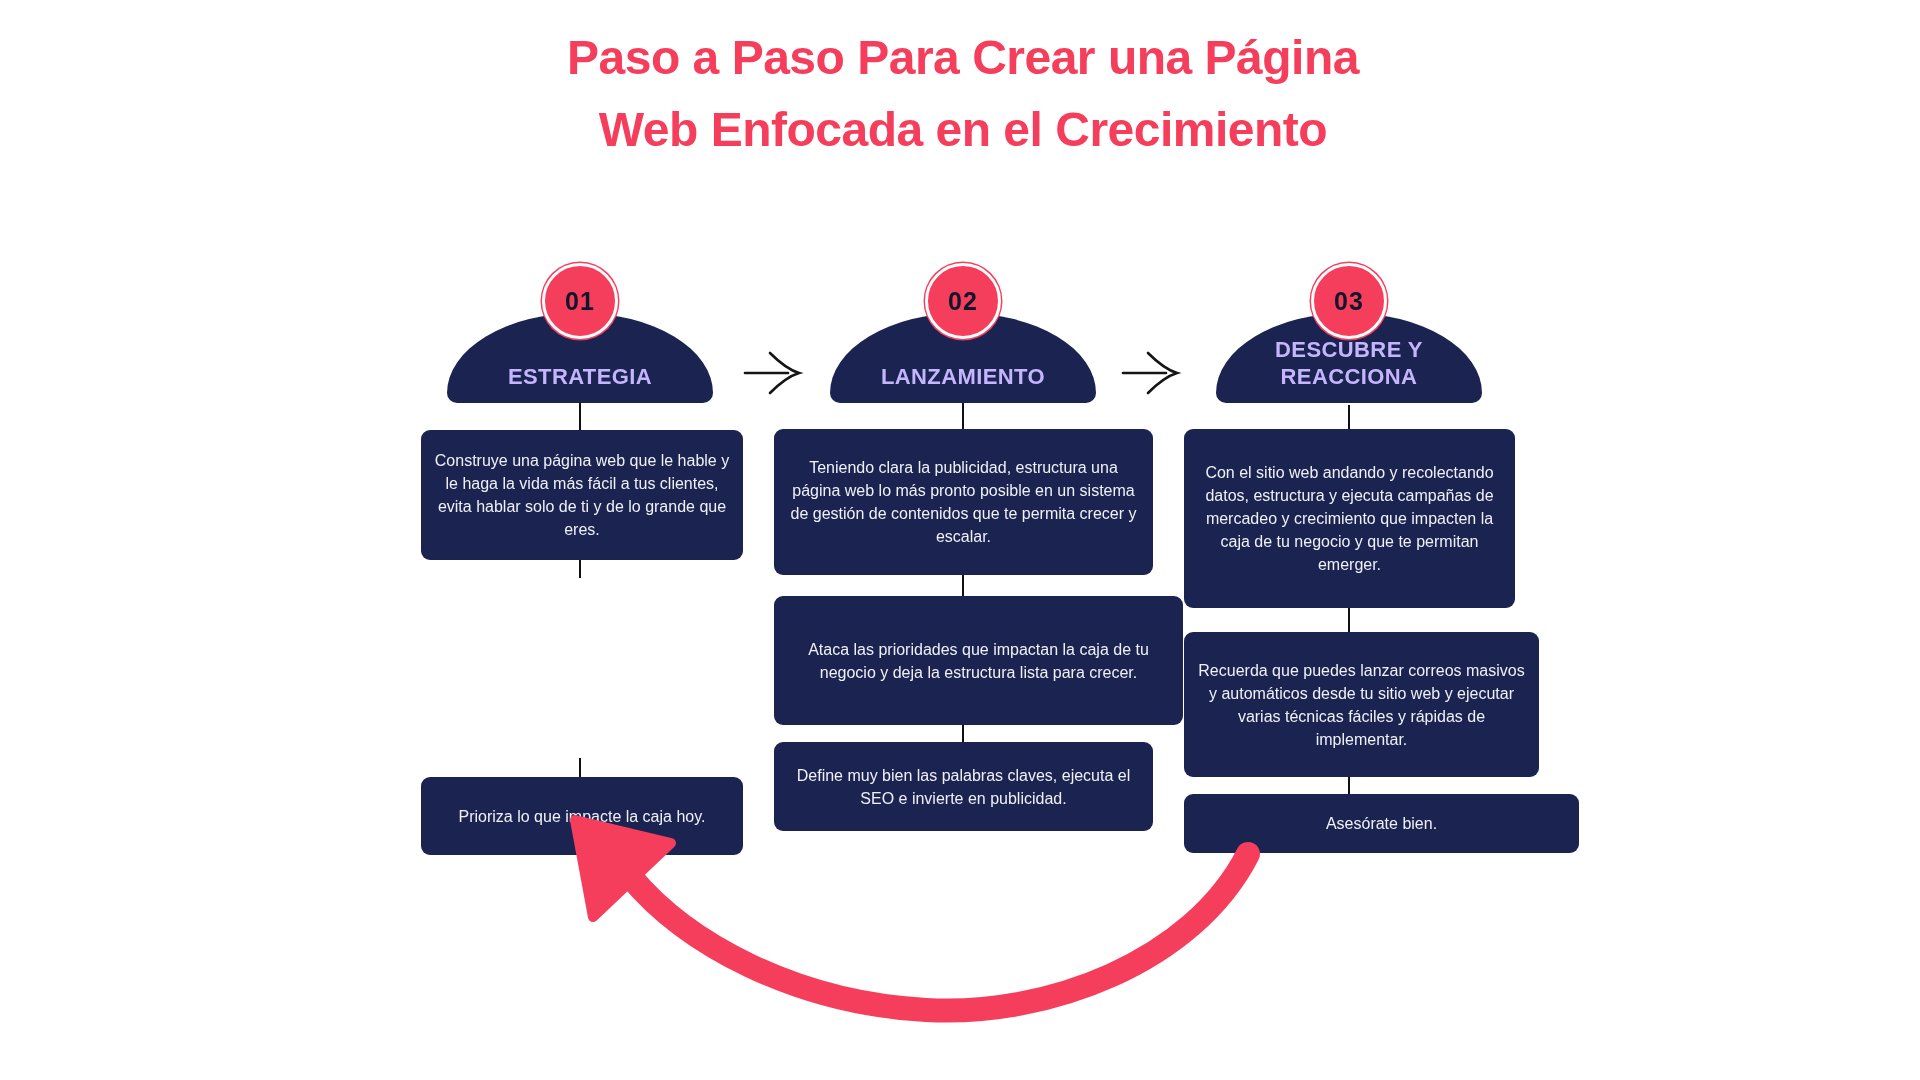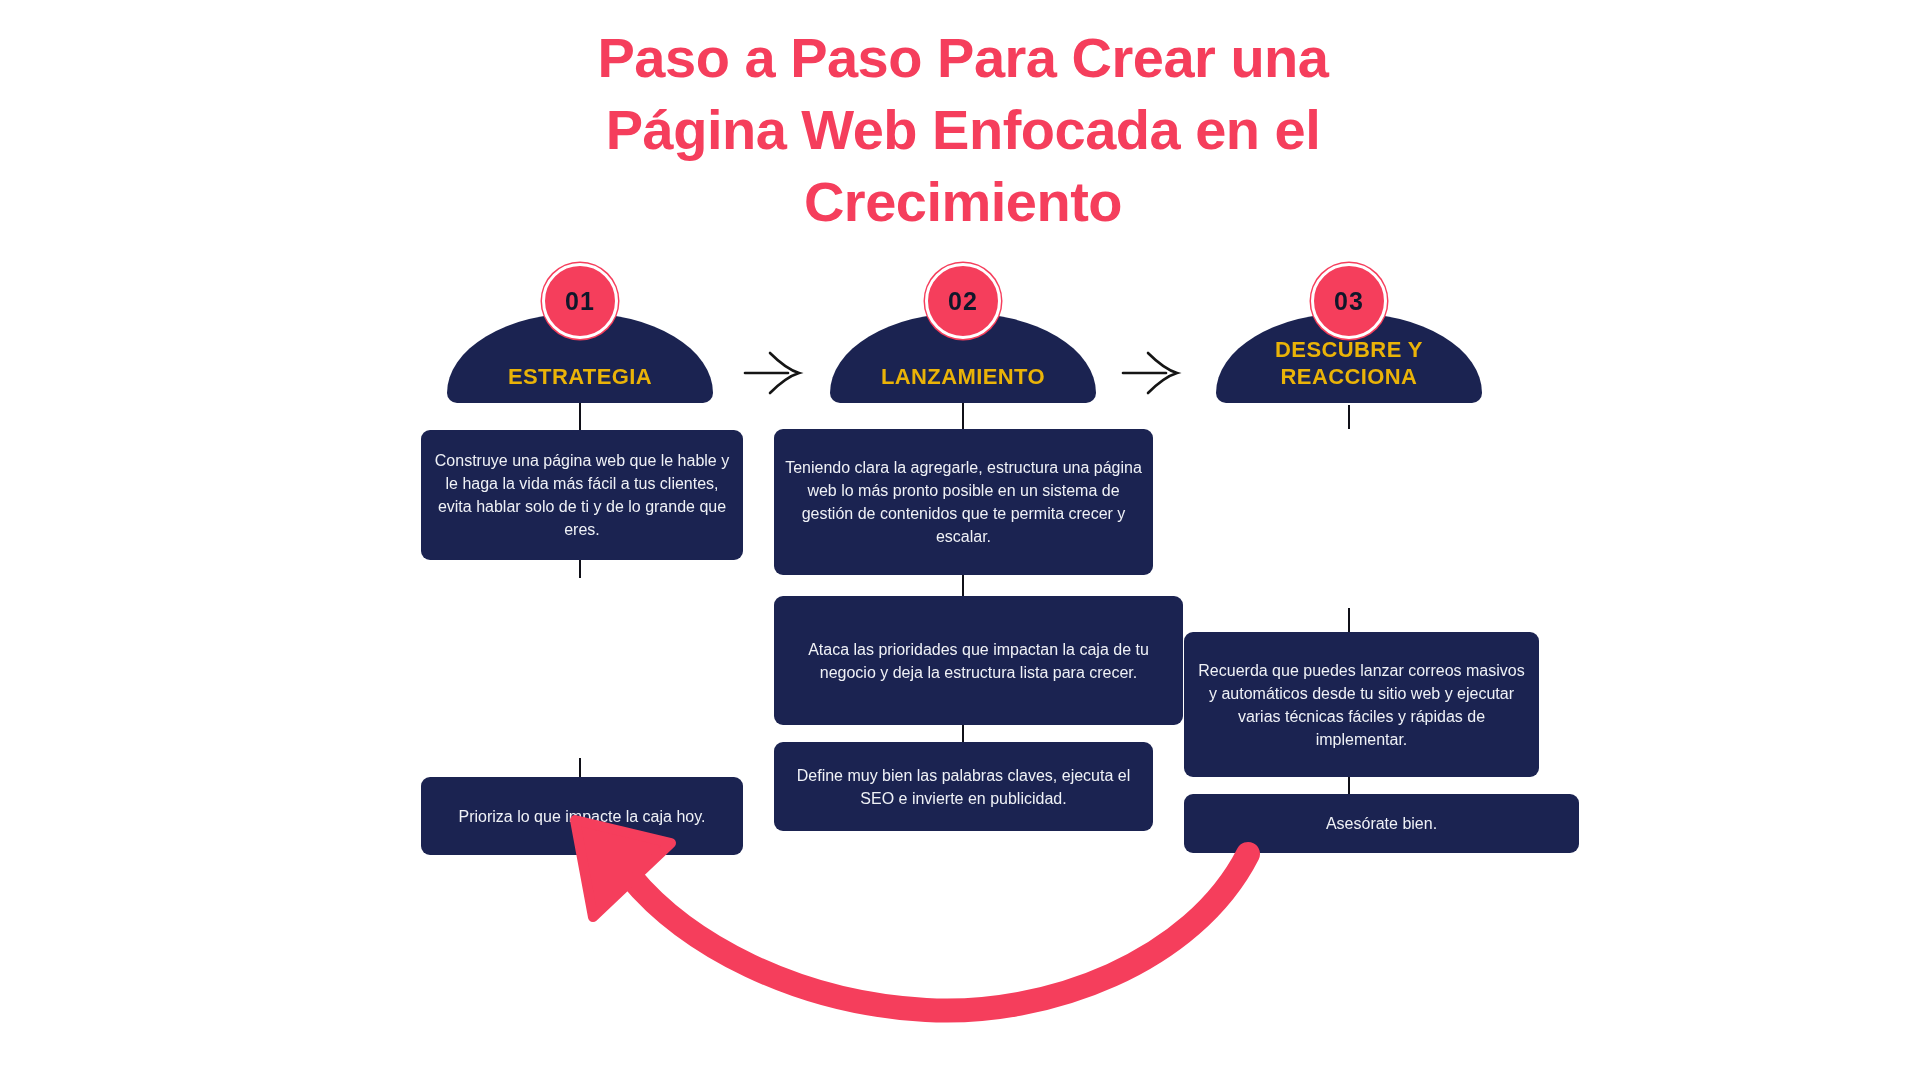--- a/index.html
+++ b/index.html
@@ -2,35 +2,35 @@
 <html><head>
 <meta charset="utf-8">
 <style>
   html,body{margin:0;padding:0;background:#fff;}
   .stage{
     position:relative;width:1920px;height:1080px;background:#ffffff;
     overflow:hidden;font-family:"Liberation Sans","DejaVu Sans",sans-serif;
   }
   .title{
     position:absolute;left:513px;top:22px;width:900px;
-    font-size:56px;line-height:72px;font-weight:bold;text-align:center;
+    font-size:48px;line-height:72px;font-weight:bold;text-align:center;
     color:#F53E5C;letter-spacing:-0.5px;
   }
   .circle{
     position:absolute;top:263px;width:76px;height:76px;border-radius:50%;
     background:#F53E5C;border:3px solid #ffffff;box-shadow:0 0 0 1.5px #F53E5C;
     box-sizing:border-box;display:flex;align-items:center;justify-content:center;
     color:#0f172a;font-size:25px;font-weight:bold;letter-spacing:1px;z-index:5;
   }
   .arch{
     position:absolute;top:313px;width:266px;height:90px;background:#1B2351;
     border-radius:133px 133px 10px 10px / 80px 80px 10px 10px;
     display:flex;align-items:flex-end;justify-content:center;text-align:center;
     box-sizing:border-box;padding:0 30px 13px 30px;
-    color:#eab308;font-size:22px;line-height:27px;font-weight:bold;letter-spacing:0.4px;
+    color:#c4b5fd;font-size:22px;line-height:27px;font-weight:bold;letter-spacing:0.4px;
     z-index:2;
   }
   .box{
     position:absolute;background:#1B2351;border-radius:9px;
     display:flex;align-items:center;justify-content:center;text-align:center;
     box-sizing:border-box;padding:6px 10px;
     color:#EFF1F6;font-size:16px;line-height:23px;z-index:2;
   }
   .vline{position:absolute;width:2px;background:#101018;z-index:1;}
   .flow-arrow{position:absolute;top:347px;z-index:1;}
@@ -60,38 +60,39 @@
     <path d="M28,6 C38,16 47,23 57,26 C47,29 38,36 28,46" stroke="#151515" stroke-width="2.6" fill="none" stroke-linecap="round"></path>
   </svg>
 
   <div class="circle" style="left:925px;">
     <span>02</span>
   </div>
   <div class="arch" style="left:830px;">
     <span>LANZAMIENTO</span>
   </div>
   <div class="vline" style="left:962px;top:403px;height:26px;"></div>
-  <div class="box" style="left:774px;top:429px;width:379px;height:146px;">Teniendo clara la agregarle, estructura una página web lo más pronto posible en un sistema de gestión de contenidos que te permita crecer y escalar.</div>
+  <div class="box" style="left:774px;top:429px;width:379px;height:146px;">Teniendo clara la publicidad, estructura una página web lo más pronto posible en un sistema de gestión de contenidos que te permita crecer y escalar.</div>
   <div class="vline" style="left:962px;top:575px;height:21px;"></div>
   <div class="box" style="left:774px;top:596px;width:409px;height:129px;">Ataca las prioridades que impactan la caja de tu negocio y deja la estructura lista para crecer.</div>
   <div class="vline" style="left:962px;top:725px;height:17px;"></div>
   <div class="box" style="left:774px;top:742px;width:379px;height:89px;">Define muy bien las palabras claves, ejecuta el SEO e invierte en publicidad.</div>
 
   <svg class="flow-arrow" style="left:1120px;" width="64" height="52" viewBox="0 0 64 52">
     <path d="M3,26 L46,26" stroke="#151515" stroke-width="2.6" fill="none" stroke-linecap="round"></path>
     <path d="M28,6 C38,16 47,23 57,26 C47,29 38,36 28,46" stroke="#151515" stroke-width="2.6" fill="none" stroke-linecap="round"></path>
   </svg>
 
   <div class="circle" style="left:1311px;">
     <span>03</span>
   </div>
   <div class="arch" style="left:1216px;">
     <span>DESCUBRE Y REACCIONA</span>
   </div>
   <div class="vline" style="left:1348px;top:405px;height:24px;"></div>
+  <div class="box" style="left:1184px;top:429px;width:331px;height:179px;">Con el sitio web andando y recolectando datos, estructura y ejecuta campañas de mercadeo y crecimiento que impacten la caja de tu negocio y que te permitan emerger.</div>
   <div class="vline" style="left:1348px;top:608px;height:24px;"></div>
   <div class="box" style="left:1184px;top:632px;width:355px;height:145px;">Recuerda que puedes lanzar correos masivos y automáticos desde tu sitio web y ejecutar varias técnicas fáciles y rápidas de implementar.</div>
   <div class="vline" style="left:1348px;top:777px;height:17px;"></div>
   <div class="box" style="left:1184px;top:794px;width:395px;height:59px;">Asesórate bien.</div>
 
   <svg class="big-arrow" width="1920" height="1080" viewBox="0 0 1920 1080">
     <path d="M1248,854 C1193,962 1047,1017 926,1010 C796,1003 686,944 630,876" stroke="#F53E5C" stroke-width="24" fill="none" stroke-linecap="round"></path>
     <polygon points="575,820 671,843 593,917" fill="#F53E5C" stroke="#F53E5C" stroke-width="10" stroke-linejoin="round"></polygon>
   </svg>
 

